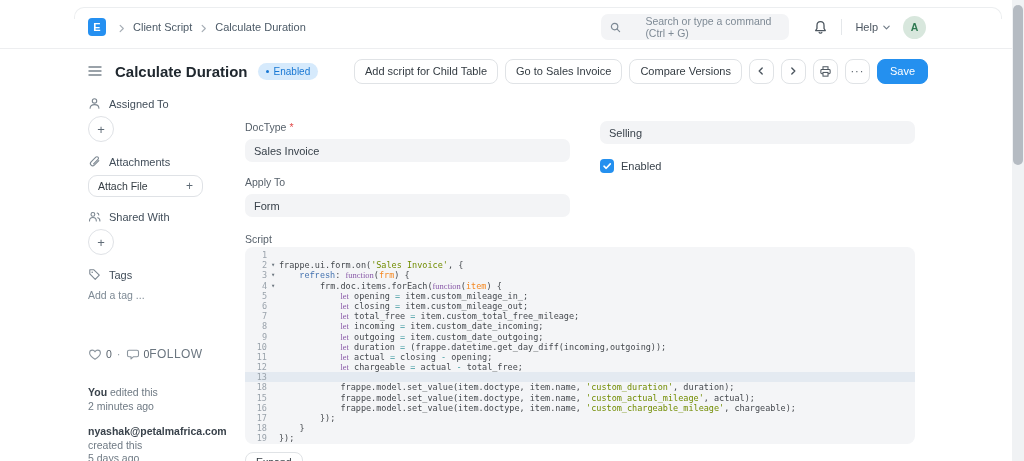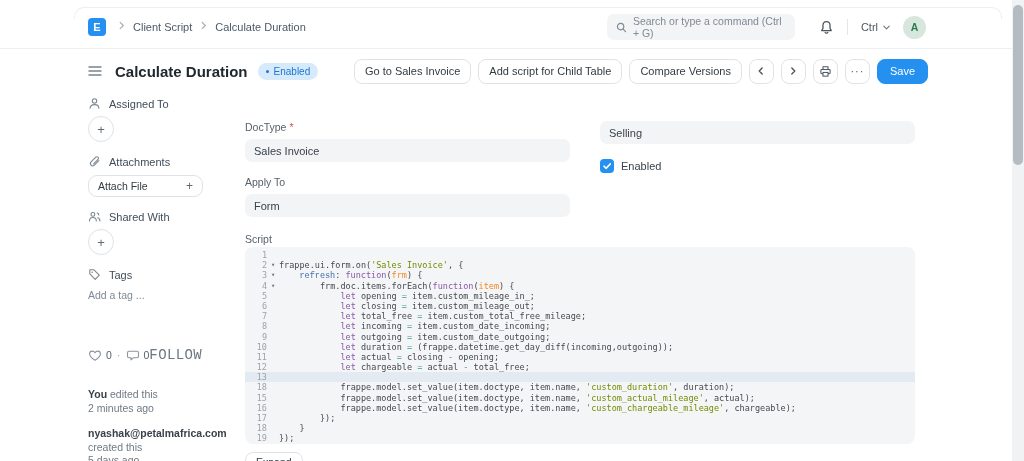--- a/index.html
+++ b/index.html
@@ -22,26 +22,26 @@
   .navbar{
     position:absolute; top:0; left:0; right:0; height:49px; background:#fff;
     border-bottom:1px solid #edeef0; display:flex; align-items:center;
     padding:6px 98px 0 88px; z-index:2;
   }
   .logo{
     width:18px; height:18px; border-radius:4px; background:#2590f1; color:#fff;
     font-weight:700; font-size:11px; display:flex; align-items:center; justify-content:center;
     cursor:pointer; flex-shrink:0;
   }
-  .breadcrumb{ display:flex; align-items:flex-start; gap:7px; margin-left:11px; font-size:11px; color:#4c5a67; }
+  .breadcrumb{ display:flex; align-items:flex-end; gap:7px; margin-left:11px; font-size:11px; color:#4c5a67; }
   .crumb{ cursor:pointer; white-space:nowrap; }
   .nav-spacer{ flex:1; }
   .searchbar{
     width:188px; height:26px; background:#f3f4f6; border-radius:7px;
-    display:flex; align-items:center; gap:6px; padding:0 9px;
+    display:flex; align-items:center; gap:24px; padding:0 9px;
     font-size:10.5px; color:#7e8a95; cursor:text; flex-shrink:0;
   }
   .icon-btn{ background:none; border:none; cursor:pointer; padding:0; }
   .bell-btn{ margin-left:24px; }
   .nav-divider{ width:1px; height:16px; background:#e4e7ea; margin:0 13px; }
   .help-btn{ display:flex; align-items:center; gap:4px; font-size:11px; color:#4c5661; font-family:inherit; }
   .avatar{
     width:23px; height:23px; border-radius:50%; background:#d8e7dd; color:#2f7a52;
     font-size:10.5px; font-weight:700; display:flex; align-items:center; justify-content:center;
     margin-left:12px; cursor:pointer; flex-shrink:0;
@@ -82,21 +82,21 @@
   .attach-btn{
     margin-top:7px; width:115px; height:22px; border:1px solid #dfe2e6; border-radius:9px;
     background:#fff; display:flex; align-items:center; justify-content:space-between;
     padding:0 9px; font-size:10.5px; color:#333b42; cursor:pointer; font-family:inherit;
   }
   .attach-btn .plus{ font-size:12px; color:#5f6b76; }
   .add-tag{ margin-top:8px; font-size:10.5px; color:#7e8a95; cursor:text; }
   .sb-likes{ margin-top:46px; width:114px; display:flex; align-items:center; }
   .sb-likes .cnt{ font-size:10.5px; color:#57616b; margin-left:4px; }
   .sb-likes .sep{ color:#98a1a9; margin:0 5px; }
-  .follow{ margin-left:auto; font-size:14px; letter-spacing:.4px; color:#6b7680; cursor:pointer;font-family:Liberation Mono, monospace; }
+  .follow{ margin-left:auto; font-size:12px; letter-spacing:.4px; color:#6b7680; cursor:pointer; }
   .sb-history{ margin-top:25px; font-size:10.5px; color:#6f7a84; line-height:13.5px; }
   .sb-history b{ color:#39424b; font-weight:700; }
   .hist2{ margin-top:12px; }
 
   
   .main{ position:absolute; left:245px; top:121px; width:670px; }
   .form-grid{ display:flex; justify-content:space-between; }
   .colL{ width:325px; } .colR{ width:315px; }
   .field label{ font-size:10.5px; color:#57616b; display:block; margin-bottom:6px; }
   .req{ color:#e24c4c; margin-left:3px; }
@@ -118,21 +118,21 @@
     margin-top:2px; height:197px; background:#f4f5f7; border-radius:8px;
     padding-top:3px; overflow:hidden; cursor:text;
   }
   .ed-line{ display:flex; height:10.2px; line-height:10.2px;
     font-family:"DejaVu Sans Mono",monospace; font-size:8.5px; }
   .ed-line.active{ background:#e4eaf1; }
   .gut{ width:34px; display:flex; justify-content:flex-end; color:#9aa3ac; flex-shrink:0; }
   .num{ text-align:right; }
   .fold{ width:12px; text-align:center; font-size:7px; color:#6d7780; cursor:pointer; }
   .code{ white-space:pre; }
-  .tok-d{ color:#45494e; } .tok-s{ color:#718c00; } .tok-k{ color:#8959a8; }
+  .tok-d{ color:#45494e; } .tok-s{ color:#718c00; } .tok-k{ color:#8959a8;font-family:Liberation Serif, serif; }
   .tok-f{ color:#4271ae;font-family:Liberation Mono, monospace; } .tok-p{ color:#f5871f; } .tok-o{ color:#3e999f; }
   .expand-btn{ margin-top:8px; height:20px; padding:0 10px; font-size:10.5px; }
 
   
   .scrollbar{ position:absolute; right:0; top:0; width:12px; height:461px; background:#f0f2f4; z-index:10; }
   .scroll-thumb{ position:absolute; left:1px; top:5px; width:10px; height:160px; background:#b5bbc2; border-radius:5px; cursor:grab; }
 </style>
 </head>
 <body>
 
@@ -169,21 +169,21 @@
   <button class="icon-btn bell-btn">
     <span>
       <svg width="15" height="15" viewBox="0 0 14 14">
           <path d="M7 1.6 C4.9 1.6 3.7 3.2 3.7 5.3 L3.7 7.9 L2.5 9.9 L11.5 9.9 L10.3 7.9 L10.3 5.3 C10.3 3.2 9.1 1.6 7 1.6 Z" fill="none" stroke="#4c565f" stroke-width="1.2" stroke-linejoin="round"></path>
           <path d="M5.8 11.6 C6.1 12.4 7.9 12.4 8.2 11.6" fill="none" stroke="#4c565f" stroke-width="1.2" stroke-linecap="round"></path>
         </svg>
     </span>
   </button>
   <div class="nav-divider"></div>
   <button class="icon-btn help-btn">
-    <span>Ctrl</span>
+    <span>Help</span>
     <span>
       <svg width="9" height="9" viewBox="0 0 10 10">
           <path d="M2 3.5 L5 6.5 L8 3.5" fill="none" stroke="#707b86" stroke-width="1.3" stroke-linecap="round" stroke-linejoin="round"></path>
         </svg>
     </span>
   </button>
   <div class="avatar">
     <span>A</span>
   </div>
 </header>
@@ -195,22 +195,22 @@
           <path d="M1 2 H13 M1 6 H13 M1 10 H13" stroke="#79848d" stroke-width="1.4" stroke-linecap="round"></path>
         </svg>
     </span>
   </button>
   <h1 class="page-title">Calculate Duration</h1>
   <span class="badge">
     <span class="dot"></span>
     <span>Enabled</span>
   </span>
   <div class="head-actions">
+    <button class="btn">Add script for Child Table</button>
     <button class="btn">Go to Sales Invoice</button>
-    <button class="btn">Add script for Child Table</button>
     <button class="btn">Compare Versions</button>
     <button class="btn icon">
       <span>
         <svg width="10" height="10" viewBox="0 0 10 10">
             <path d="M6.2 2 L3.2 5 L6.2 8" fill="none" stroke="#4c565f" stroke-width="1.4" stroke-linecap="round" stroke-linejoin="round"></path>
           </svg>
       </span>
     </button>
     <button class="btn icon">
       <span>

